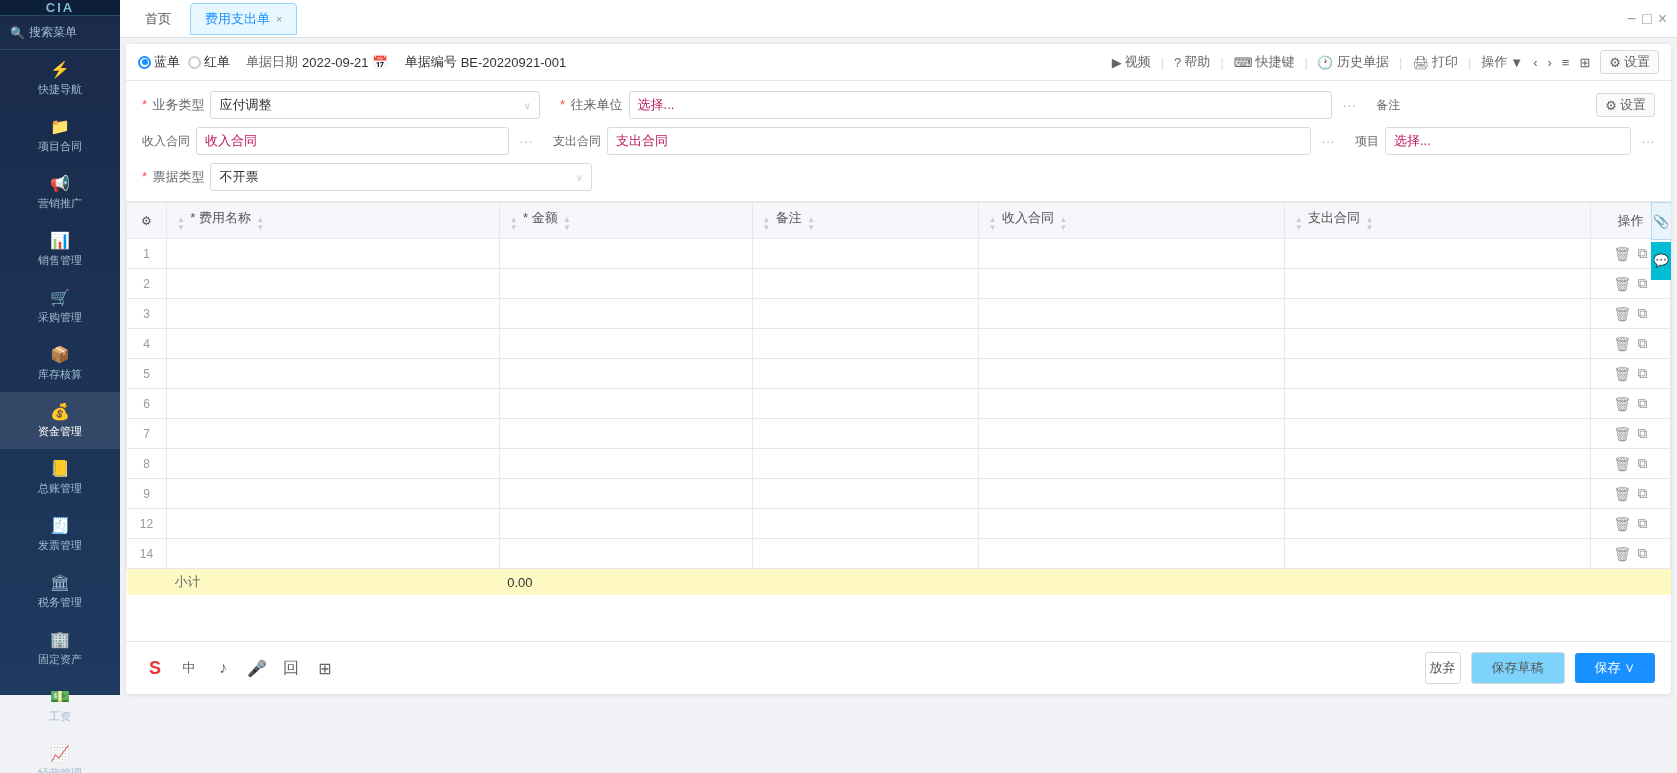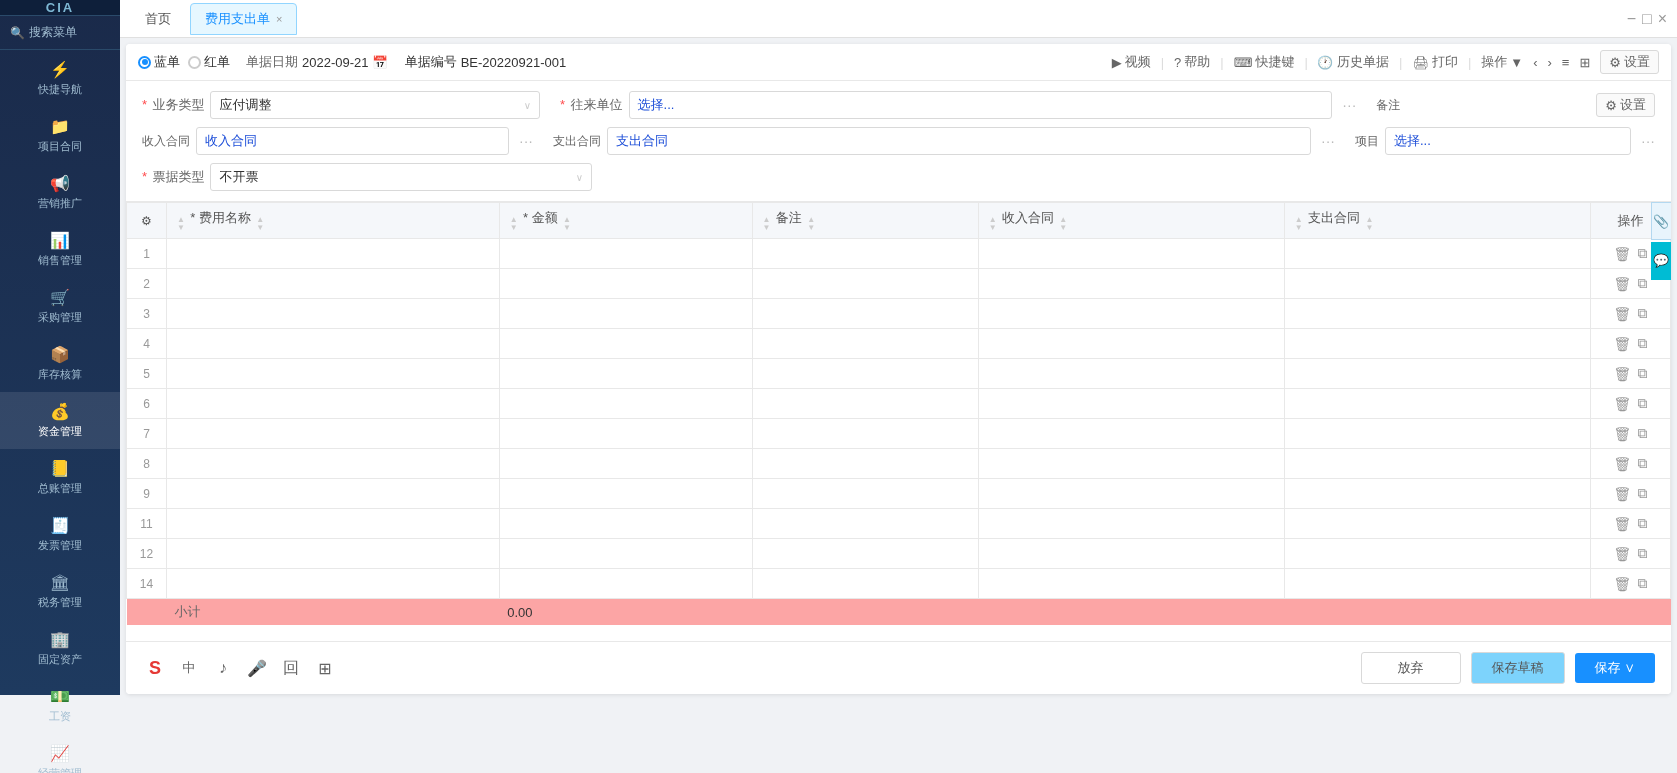--- a/index.html
+++ b/index.html
@@ -168,21 +168,21 @@
       border-radius: 3px;
       padding: 0 8px;
       font-size: 12px;
       display: flex;
       align-items: center;
       justify-content: space-between;
       cursor: pointer;
       background: #fff;
       color: #333;
     }
-    .form-field .field-value.placeholder { color: #1d4ed8; }
+    .form-field .field-value.placeholder { color: #be185d; }
     .form-field .field-value .chevron { font-size: 10px; color: #ccc; }
     .form-field .dots { color: #bbb; margin-left: 4px; cursor: pointer; font-size: 14px; }
 
     
     .table-area {
       flex: 1;
       overflow-y: auto;
       overflow-x: auto;
     }
     .data-table {
@@ -208,21 +208,21 @@
       border: 1px solid #e8e8e8;
       padding: 0;
       height: 30px;
       font-size: 12px;
     }
     .data-table tbody td.num-cell { text-align: center; color: #999; font-size: 12px; width: 40px; }
     .data-table tbody td.ops-cell { text-align: center; width: 80px; }
     .row-ops { display: flex; align-items: center; justify-content: center; gap: 6px; }
     .row-ops span { font-size: 14px; color: #999; cursor: pointer; }
     .subtotal-row td {
-      background: #fca5a5;
+      background: #fef9c3;
       font-weight: 500;
       font-size: 12px;
       padding: 4px 8px;
     }
     .subtotal-row .subtotal-label { color: #666; }
     .subtotal-row .subtotal-value { color: #333; }
 
     
     .footer {
       display: flex;
@@ -230,21 +230,21 @@
       justify-content: space-between;
       padding: 10px 16px;
       border-top: 1px solid #e8e8e8;
       background: #fff;
       flex-shrink: 0;
     }
     .footer-icons { display: flex; gap: 8px; align-items: center; }
     .footer-icons .icon-btn { width: 26px; height: 26px; display: flex; align-items: center; justify-content: center; cursor: pointer; color: #666; font-size: 16px; }
     .footer-btns { display: flex; gap: 10px; align-items: center; }
     .btn-discard {
-      padding: 6px 36px;
+      padding: 6px 4px;
       border: 1px solid #d9d9d9;
       border-radius: 3px;
       background: #fff;
       cursor: pointer;
       font-size: 13px;
       color: #555;
     }
     .btn-save-draft {
       padding: 6px 20px;
       border: 1px solid #d9d9d9;
@@ -671,34 +671,20 @@
       <td></td>
       <td class="ops-cell">
         <div class="row-ops">
           <span title="删除">🗑</span>
           <span title="复制">⧉</span>
         </div>
       </td>
     </tr>
               <tr>
       <td class="num-cell">9</td>
-      <td></td>
-      <td></td>
-      <td></td>
-      <td></td>
-      <td></td>
-      <td class="ops-cell">
-        <div class="row-ops">
-          <span title="删除">🗑</span>
-          <span title="复制">⧉</span>
-        </div>
-      </td>
-    </tr>
-              <tr>
-      <td class="num-cell">11</td>
       <td></td>
       <td></td>
       <td></td>
       <td></td>
       <td></td>
       <td class="ops-cell">
         <div class="row-ops">
           <span title="删除">🗑</span>
           <span title="复制">⧉</span>
         </div>

